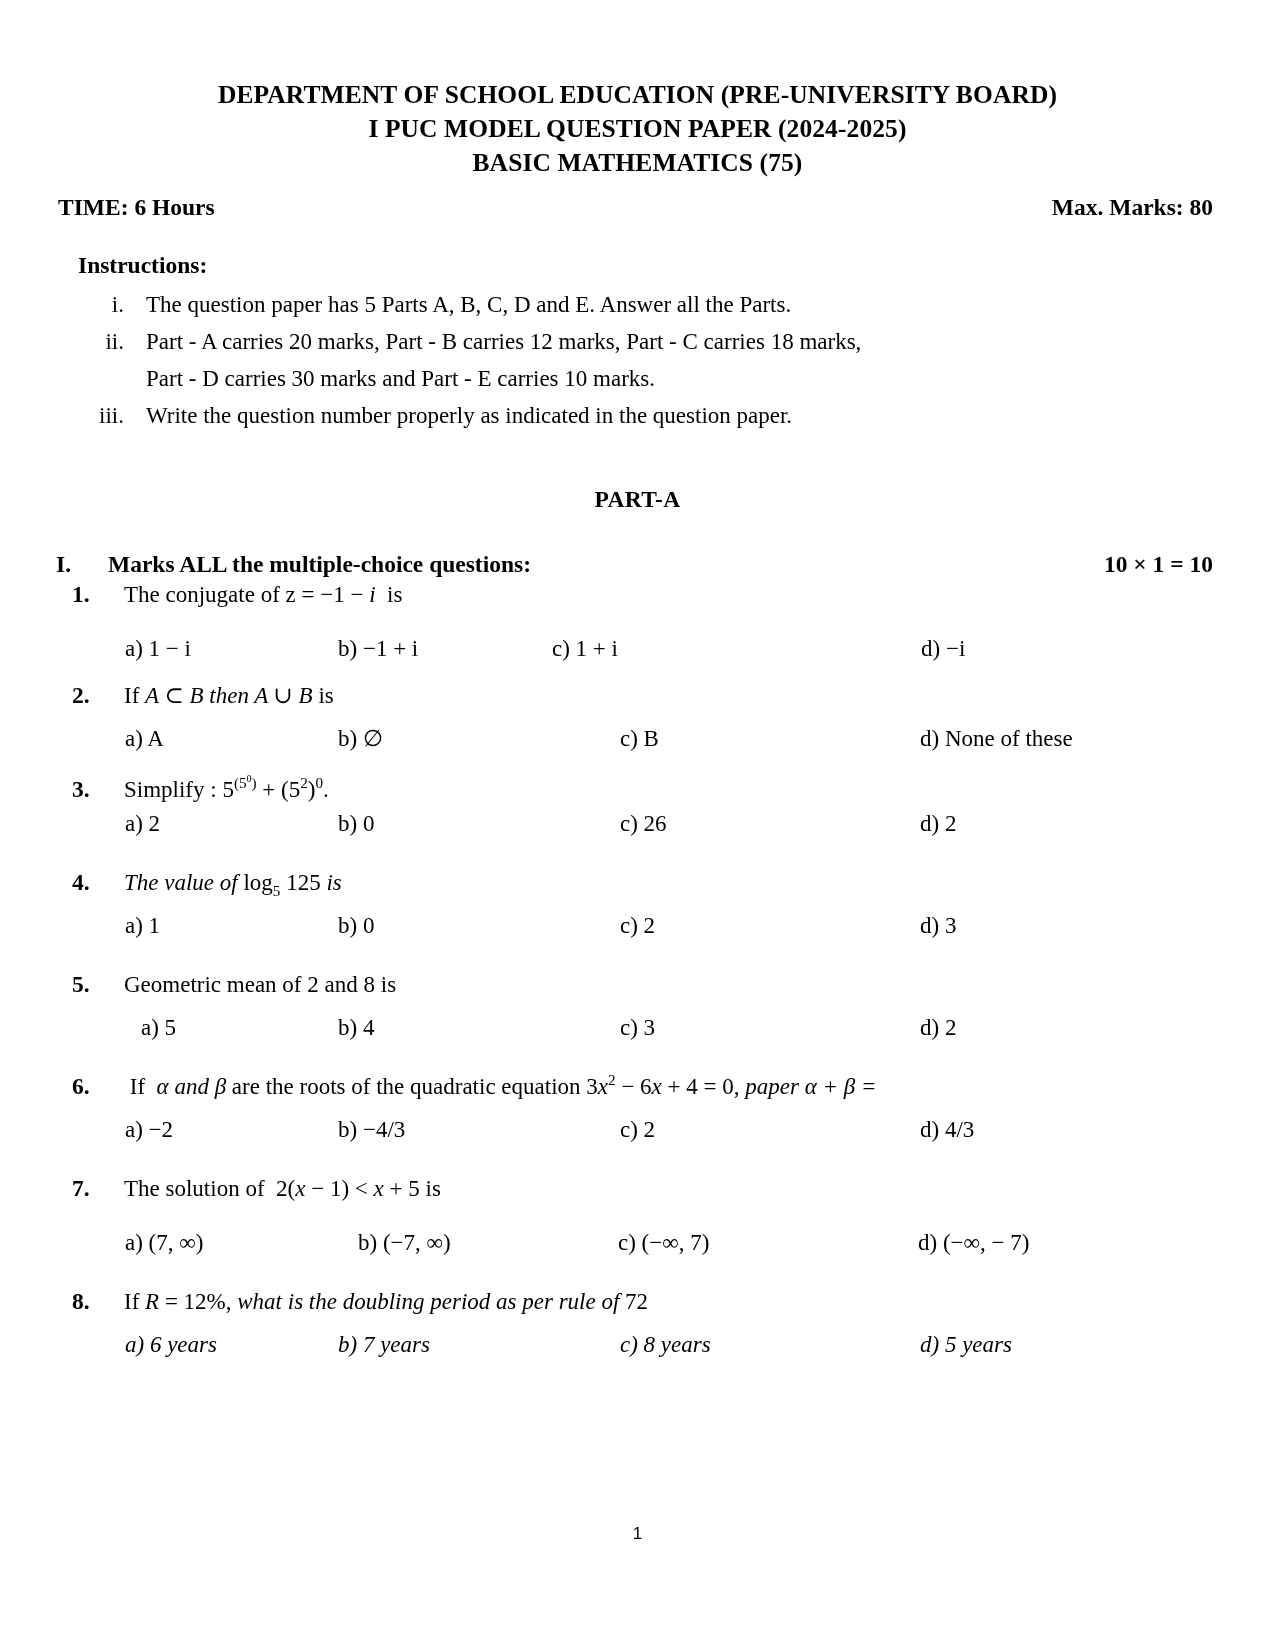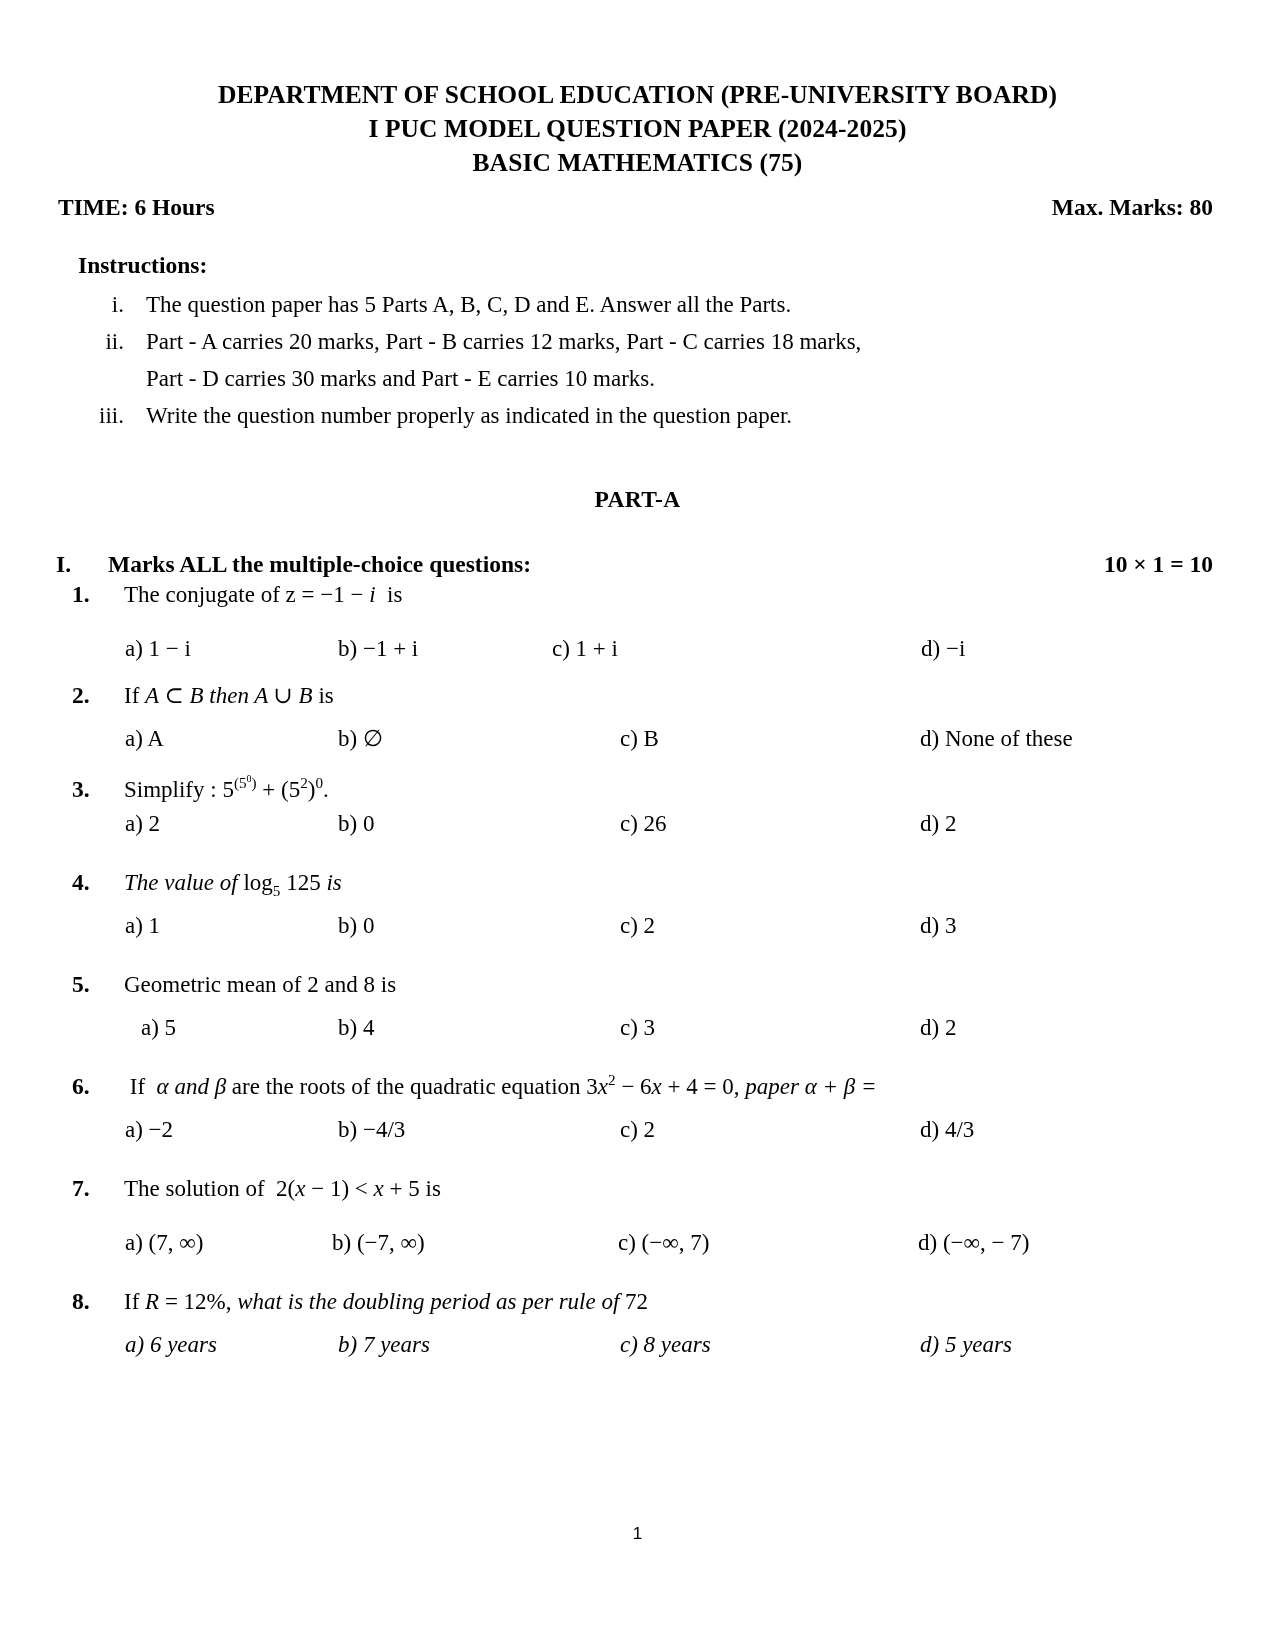--- a/index.html
+++ b/index.html
@@ -283,21 +283,21 @@
       </div>
     </div>
 
     <div class="qblock">
       <div class="qrow" style="margin-top:12px;">
         <span class="qnum">7.</span>
         <span class="qtext">The solution of&nbsp; <span class="nowrap">2(<span class="mi">x</span> − 1) &lt; <span class="mi">x</span> + 5</span> is</span>
       </div>
       <div class="optrow" style="margin-top:22px;">
         <span class="opt" style="left:125px;">a)  (7, ∞)</span>
-        <span class="opt" style="left:332px;text-align:right;">b)  (−7, ∞)</span>
+        <span class="opt" style="left:358px;text-align:right;">b)  (−7, ∞)</span>
         <span class="opt" style="left:618px;">c) (−∞, 7)</span>
         <span class="opt" style="left:918px;">d) (−∞, − 7)</span>
       </div>
     </div>
 
     <div class="qblock">
       <div class="qrow" style="margin-top:12px;">
         <span class="qnum">8.</span>
         <span class="qtext">If <span class="mital">R</span> = 12%,<span class="mital"> what is the doubling period as per rule of</span> 72</span>
       </div>

